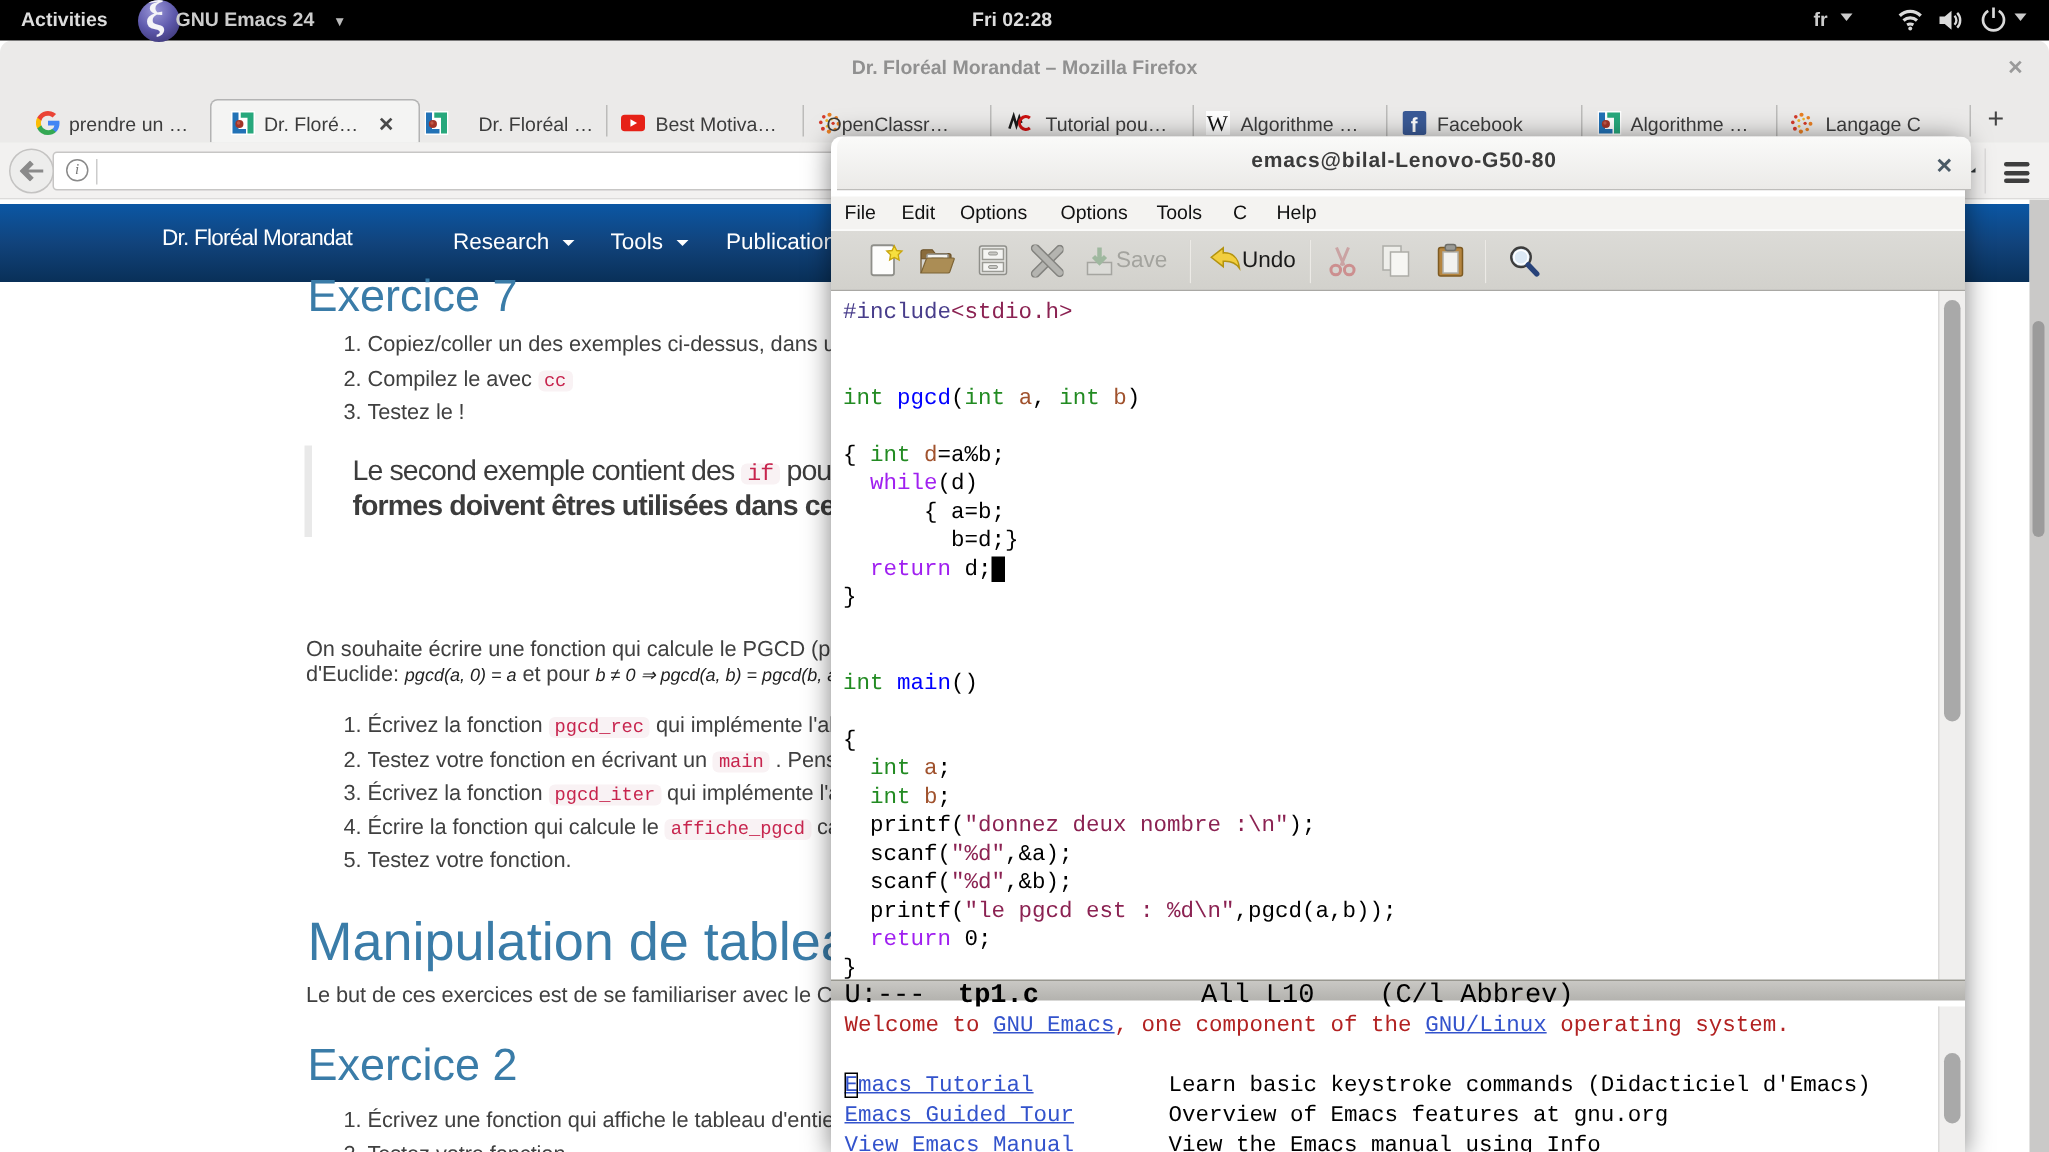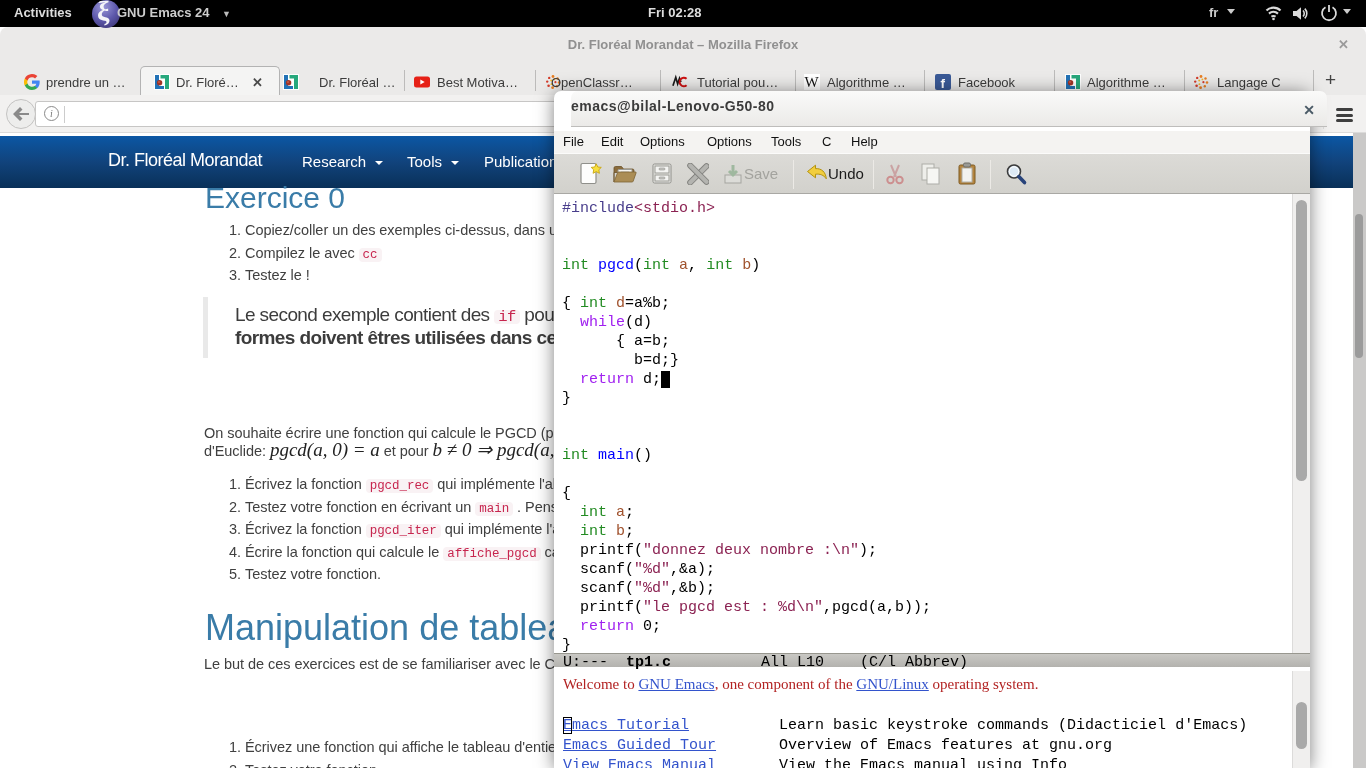--- a/index.html
+++ b/index.html
@@ -45,60 +45,60 @@
   border-radius:50%; text-align:center; line-height:14px; font-size:10px; color:#777; font-style:italic; font-family:"Liberation Serif",serif; }
 #urlfield .sep { position:absolute; left:28px; top:4px; width:1px; height:17px; background:#ccc; }
 #urlfield .u { position:absolute; left:34px; top:0; }
 #hamb { position:absolute; right:13px; top:13px; width:17px; height:18px; }
 #hamb div { height:3.2px; background:#3e3e3e; margin-bottom:2.4px; border-radius:1.6px; }
 
 
 #page { position:absolute; left:0; top:106px; width:1366px; height:635px; background:#fff; overflow:hidden; }
 #navbar { position:absolute; left:0; top:3px; width:1353px; height:52px;
   background:linear-gradient(180deg,#0b57a4 0%, #11437c 50%, #093058 100%); color:#fff; }
-#navbar .brand { position:absolute; left:108px; top:14px; font-size:18px; color:#fff; letter-spacing:-0.5px; }
+#navbar .brand { position:absolute; left:108px; top:14px; font-size:15px; color:#fff; letter-spacing:-0.5px; }
 #navbar .mi { position:absolute; top:17px; font-size:15px; color:#fff; }
 .caret { display:inline-block; width:0; height:0; border-left:4px solid transparent; border-right:4px solid transparent; border-top:4px solid #fff; vertical-align:middle; margin-left:5px; }
 h2.ex { font-size:30px; color:#3a7ca8; font-weight:500; }
 
 ol { margin-left:40px; }
 li, p.pg { line-height:22.5px; } ol, p.pg { font-size:14.5px; color:#404040; letter-spacing:-0.05px; }
 code.chip { font-family:"Liberation Mono",monospace; font-size:12.5px; color:#c7254e; background:#f9f2f4; padding:2px 4px; border-radius:4px; line-height:10px; display:inline-block; }
 blockquote { border-left:5px solid #e9e9e9; padding:7px 0 9px 27px; margin:0; font-size:19px; color:#3c3c3c; line-height:22.5px; letter-spacing:-0.6px; }
-.math { font-family:Liberation Serif, serif; font-style:italic; font-size:19px; color:#222; letter-spacing:0; }
+.math { font-family:Liberation Sans, sans-serif; font-style:italic; font-size:12px; color:#222; letter-spacing:0; }
 
 
 #ffscroll { position:absolute; right:0; top:0px; width:13px; height:635px; background:#cac9c8; }
 #ffscroll .thumb { position:absolute; left:2px; top:81px; width:8px; height:144px; background:#9b9b9b; border-radius:4px; }
 
 
 #emacs { position:absolute; left:554px; top:91px; width:756px; height:677px;
   border-radius:7px 7px 0 0; box-shadow:0 2px 18px rgba(0,0,0,0.5); background:#fff; }
-#emtitle { position:absolute; left:17px; top:0; width:100%; height:36px;
-  background:linear-gradient(180deg,#fafaf9, #ebeae8); border-bottom:1px solid #bebdbb; border-radius:7px 7px 0 0; text-align:left; }
+#emtitle { position:absolute; left:4px; top:0; width:100%; height:36px;
+  background:linear-gradient(180deg,#fafaf9, #ebeae8); border-bottom:1px solid #bebdbb; border-radius:7px 7px 0 0; text-align:center; }
 #emtitle .t { display:inline-block; margin-top:7px; font-size:14px; font-weight:bold; color:#3b3b3b; letter-spacing:0.5px; }
 #emtitle .x { position:absolute; right:12px; top:11px; font-size:14px; font-weight:bold; color:#4a5a66; }
 #emmenu { position:absolute; left:0; top:40px; width:100%; height:22px; background:#f4f3f1; font-size:13px; color:#111; }
 #emmenu span { position:absolute; top:3px; }
 #emtool { position:absolute; left:0; top:62px; width:100%; height:41px;
   background:linear-gradient(180deg,#dcdbd7,#d2d1cc); border-top:1px solid #fbfbfa; border-bottom:1px solid #a9a8a4; }
 #embuf { position:absolute; left:0; top:103px; width:738px; height:459px; background:#fff; overflow:hidden; padding:5px 0 0 8px;
   font-family:"Liberation Mono",monospace; font-size:15px; line-height:19px; white-space:pre; }
 #emvscroll { position:absolute; right:0; top:103px; width:18px; height:459px; background:#f0efee; border-left:1px solid #dcdbda; }
 #emvscroll .thumb { position:absolute; left:3px; top:6px; width:11px; height:281px; background:#a9a9a9; border-radius:6px; }
 #emmode { position:absolute; left:0; top:562px; width:756px; height:14px;
-  background:linear-gradient(180deg,#c9c8c4,#b3b2ae); border-top:1px solid #98978f; font-family:"Liberation Mono",monospace; font-size:15px; color:#000; }
+  background:linear-gradient(180deg,#c9c8c4,#b3b2ae); border-top:1px solid #98978f; font-family:"Liberation Mono",monospace; font-size:18px; color:#000; }
 #emstart { position:absolute; left:0; top:580px; width:738px; height:98px; background:#fff; overflow:hidden; padding:3px 0 0 9px;
   font-family:"Liberation Mono",monospace; font-size:15px; line-height:20px; white-space:pre; }
 #emsscroll { position:absolute; right:0; top:580px; width:18px; height:98px; background:#f0efee; border-left:1px solid #dcdbda; }
 #emsscroll .thumb { position:absolute; left:3px; top:31px; width:11px; height:47px; background:#a9a9a9; border-radius:6px; }
 .kw { color:#a020f0; } .ty { color:#228b22; } .fn { color:#0000ff; }
 .vr { color:#a0522d; } .st { color:#8b2252;margin-top:24px; } .pp { color:#483d8b; }
 .lnk { color:#3353cc; text-decoration:underline; }
-.red { color:#b22222;font-family:Liberation Serif, serif; }
+.red { color:#b22222; }
 </style>
 </head>
 <body>
 <div id="stage">
 
   <div id="ffwin">
     <div id="fftitle"><span class="t">Dr. Floréal Morandat – Mozilla Firefox</span><span class="x">✕</span></div>
     <div id="tabbar">
       <div id="activetab"></div>
       <div class="tab" style="left:24px">
@@ -243,41 +243,42 @@
           <div style="width:10px;height:2.6px;background:#2e3436;transform:rotate(-40deg) translate(0px,4px);"></div>
         </div>
     </div>
     <div id="page">
       <div id="navbar">
         <span class="brand">Dr. Floréal Morandat</span>
         <span class="mi" style="left:302px">Research <span class="caret"></span></span>
         <span class="mi" style="left:407px">Tools <span class="caret"></span></span>
         <span class="mi" style="left:484px">Publications <span class="caret"></span></span>
       </div>
-      <h2 class="ex" style="position:absolute;left:205px;top:48px;">Exercice 0</h2>
+      <h2 class="ex" style="position:absolute;left:205px;top:48px;">Exercice 7</h2>
       <ol style="position:absolute;left:205px;top:86px;width:1100px;">
         <li>Copiez/coller un des exemples ci-dessus, dans un fichier et sauvegardez le.</li>
         <li>Compilez le avec <code class="chip">cc</code></li>
         <li>Testez le !</li>
       </ol>
       <blockquote style="position:absolute;left:203px;top:164px;width:1100px;">
         Le second exemple contient des <code class="chip" style="font-size:15.5px;">if</code> pour faire des choix. Les deux<br>
         <b>formes doivent êtres utilisées dans ces exercices.</b>
       </blockquote>
       <p class="pg" style="position:absolute;left:204px;top:289px;width:1100px;">On souhaite écrire une fonction qui calcule le PGCD (plus grand commun diviseur) par l'algorithme</p>
       <p class="pg" style="position:absolute;left:204px;top:306px;width:1100px;">d'Euclide: <span class="math">pgcd(a, 0) = a</span> et pour <span class="math">b ≠ 0 ⇒ pgcd(a, b) = pgcd(b, a mod b)</span></p>
       <ol style="position:absolute;left:205px;top:340px;width:1100px;">
         <li>Écrivez la fonction <code class="chip">pgcd_rec</code> qui implémente l'algorithme récursif.</li>
         <li>Testez votre fonction en écrivant un <code class="chip">main</code> . Pensez aux cas particuliers.</li>
         <li>Écrivez la fonction <code class="chip">pgcd_iter</code> qui implémente l'algorithme itératif.</li>
         <li>Écrire la fonction qui calcule le <code class="chip">affiche_pgcd</code> calculant le pgcd.</li>
         <li>Testez votre fonction.</li>
       </ol>
       <h1 style="position:absolute;left:205px;top:474px;font-size:36px;color:#3a7ca8;font-weight:400;">Manipulation de tableaux</h1>
       <p class="pg" style="position:absolute;left:204px;top:520px;width:1100px;">Le but de ces exercices est de se familiariser avec le C et les tableaux.</p>
+      <h2 class="ex" style="position:absolute;left:205px;top:561px;">Exercice 2</h2>
       <ol style="position:absolute;left:205px;top:603px;width:1100px;">
         <li>Écrivez une fonction qui affiche le tableau d'entiers passé en paramètre.</li>
         <li>Testez votre fonction.</li>
       </ol>
       <div id="ffscroll">
           <div class="thumb"></div>
         </div>
     </div>
   </div>
 

